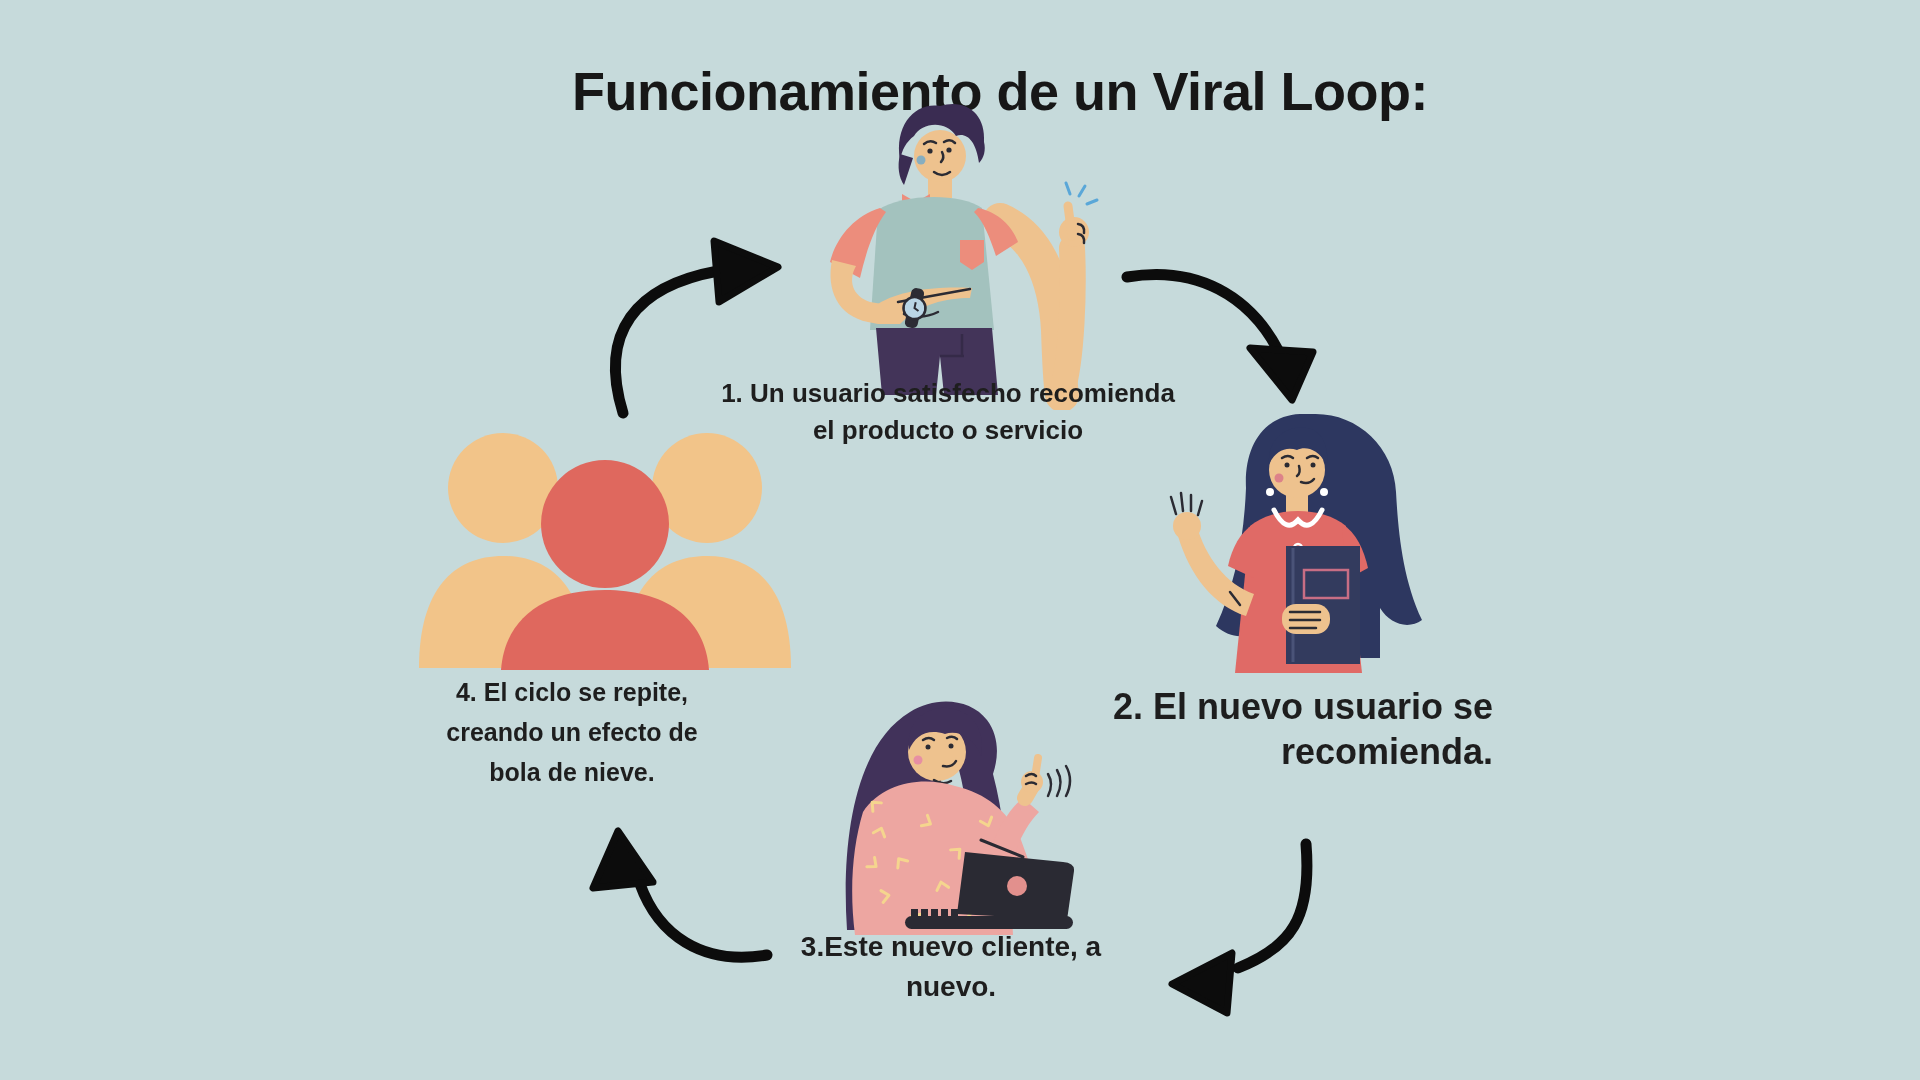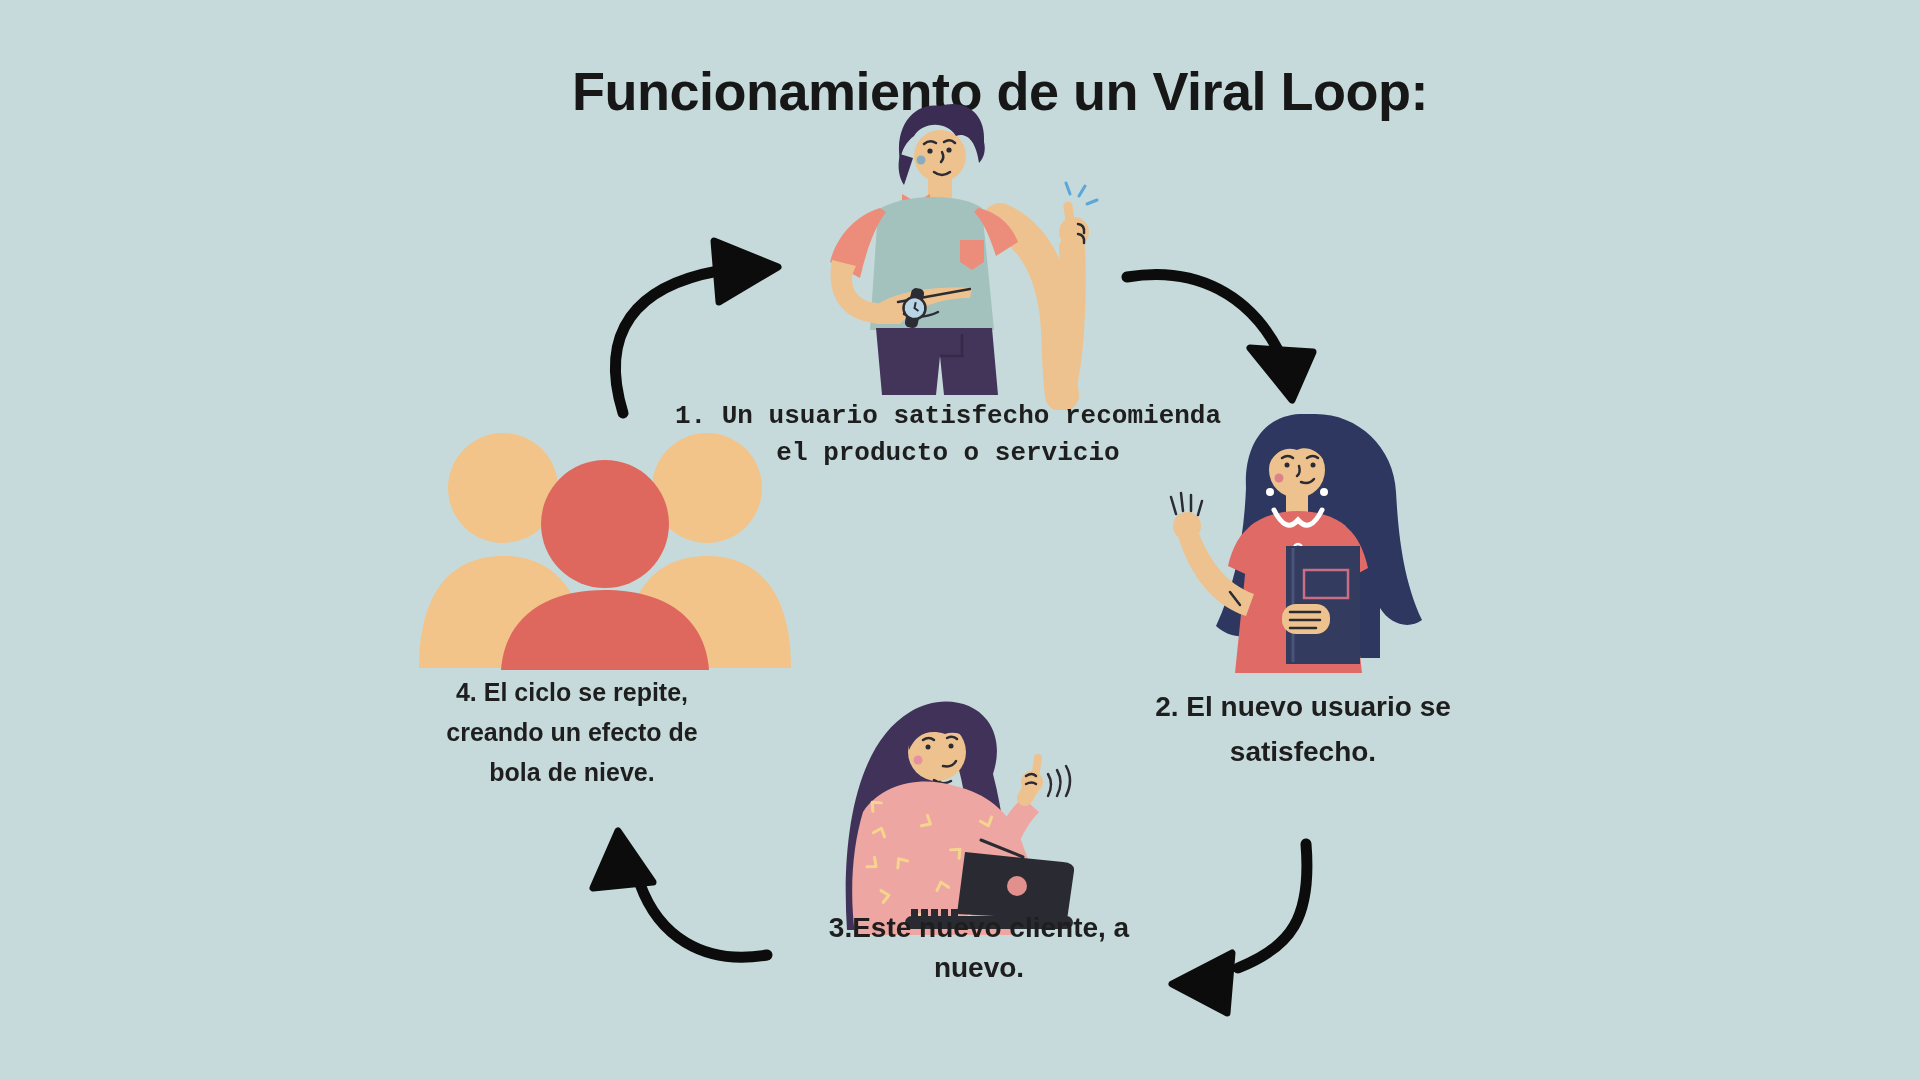--- a/index.html
+++ b/index.html
@@ -3,23 +3,23 @@
 <meta charset="utf-8">
 <style>
   html,body{margin:0;padding:0;background:#c6dadb;}
   body{width:1920px;height:1080px;position:relative;overflow:hidden;
        font-family:"Liberation Sans",sans-serif;}
   .title{position:absolute;top:24px;left:0;width:100%;text-align:center;
          font-size:54px;font-weight:700;color:#171717;letter-spacing:-.5px;
          transform:translateX(40px);}
   .step{position:absolute;text-align:center;font-weight:700;color:#1e1e1e;
         white-space:nowrap;transform:translateX(-50%);}
-  #step1{left:948px;top:398px;font-size:26px;line-height:37px;font-family:Liberation Mono, monospace;}
-  #step2{left:1303px;top:684px;font-size:28px;line-height:45px;}
-  #step3{left:951px;top:908px;font-size:28px;line-height:40px;margin-left:28px;}
+  #step1{left:948px;top:375px;font-size:26px;line-height:37px;}
+  #step2{left:1303px;top:684px;font-size:36px;line-height:45px;text-align:right;}
+  #step3{left:951px;top:927px;font-size:28px;line-height:40px;}
   #step4{left:572px;top:672px;font-size:25px;line-height:40px;}
   .illus{position:absolute;}
   #man-svg{left:820px;top:90px;}
   #womanr-svg{left:1150px;top:408px;}
   #laptopw-svg{left:785px;top:690px;}
   #group-svg{left:415px;top:430px;}
   #arrows-svg{left:0;top:0;}
   .arrowline{fill:none;stroke:#0c0c0c;stroke-width:11;stroke-linecap:round;}
   .arrowhead{fill:#0c0c0c;stroke:#0c0c0c;stroke-width:7;stroke-linejoin:round;}
   .feat{fill:none;stroke:#2b2b33;stroke-width:2.5;stroke-linecap:round;}
@@ -201,21 +201,21 @@
   </g>
 </svg>
 
 <div id="step1" class="step">
   <div>1. Un usuario satisfecho recomienda</div>
   <div>el producto o servicio</div>
 </div>
 
 <div id="step2" class="step">
   <div>2. El nuevo usuario se</div>
-  <div>satisfecho.</div>
+  <div>recomienda.</div>
 </div>
 
 <div id="step3" class="step">
   <div>3.Este nuevo cliente, a</div>
   <div>nuevo.</div>
 </div>
 
 <div id="step4" class="step">
   <div>4. El ciclo se repite,</div>
   <div>creando un efecto de</div>

